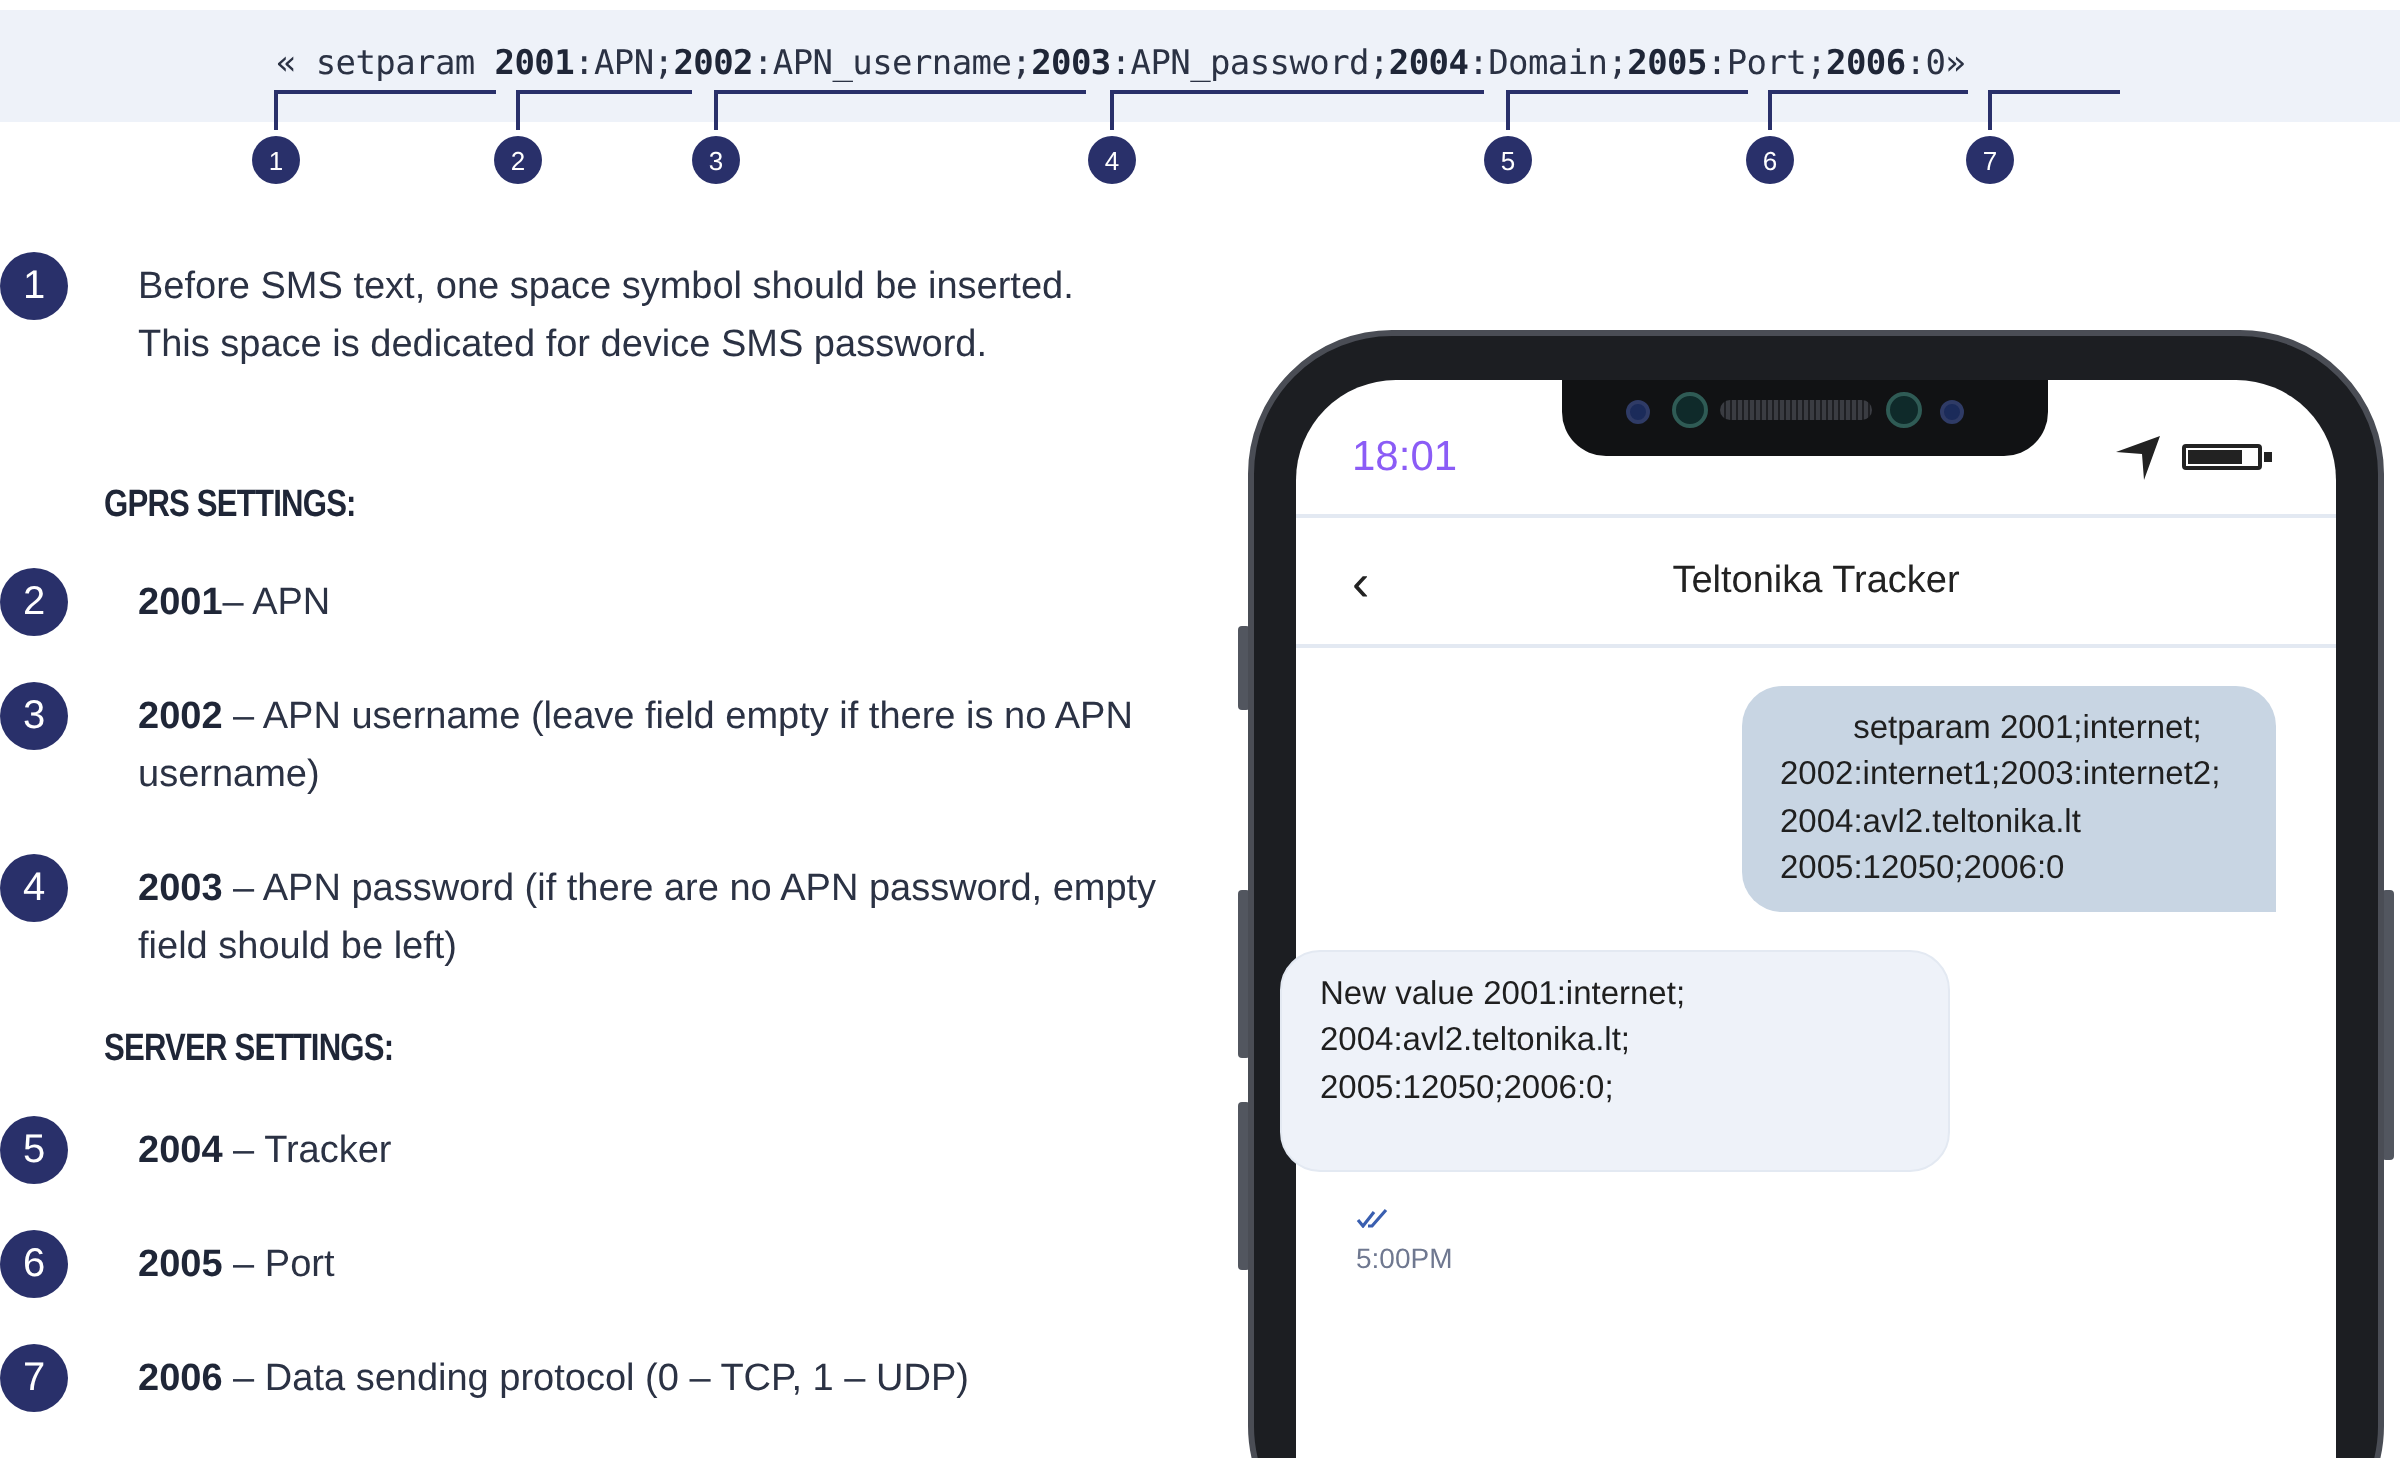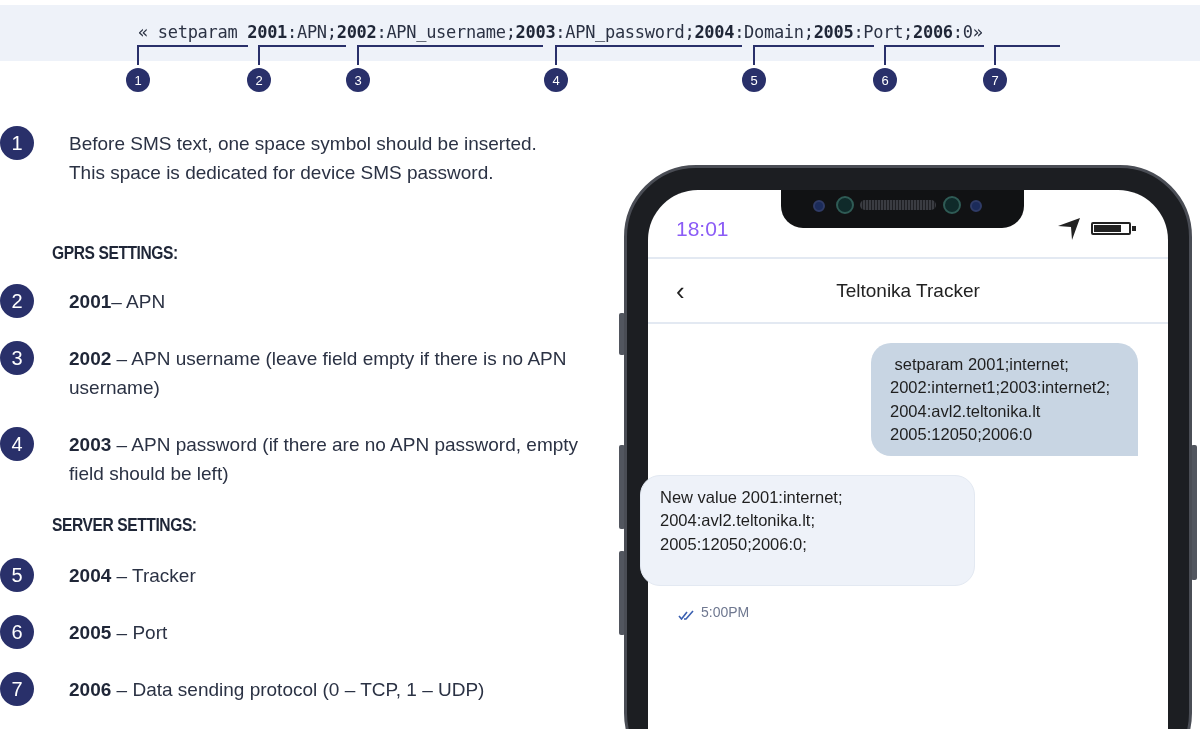--- a/index.html
+++ b/index.html
@@ -31,21 +31,21 @@
   .loc-icon { position: absolute; left: 1058px; top: 217px; }
   .battery { position: absolute; left: 1091px; top: 222px; width: 40px; height: 13px; border: 2px solid #222; border-radius: 2px; }
   .battery-fill { position: absolute; left: 1px; top: 1px; width: 27px; height: 7px; background: #222; }
   .battery-tip { position: absolute; left: 1132px; top: 226px; width: 4px; height: 5px; background: #222; }
   .hr { position: absolute; left: 648px; width: 520px; height: 2px; background: #e3e9f2; }
   .back { position: absolute; left: 676px; top: 276px; font-size: 26px; color: #222; }
   .chat-title { position: absolute; left: 648px; width: 520px; top: 280px; text-align: center; font-size: 19px; color: #222; }
   .bubble { position: absolute; font-size: 16.5px; line-height: 23.3px; color: #1f1f1f; }
   .out { left: 871px; top: 343px; width: 267px; height: 113px; background: #c8d5e3; border-radius: 20px 20px 0 20px; padding: 10px 10px 0 19px; }
   .in { left: 640px; top: 475px; width: 335px; height: 111px; background: #eef2f9; border-radius: 20px; border: 1px solid #e3e9f2; padding: 10px 10px 0 19px; }
-  .stamp { position: absolute; left: 678px; top: 604px; font-size: 14px; color: #6f7890; display: flex; align-items: flex-end; gap: 7px; }
+  .stamp { position: absolute; left: 678px; top: 604px; font-size: 14px; color: #6f7890; display: flex; align-items: flex-start; gap: 7px; flex-direction: column; }
 </style>
 </head>
 <body>
 
 <div class="banner"></div>
 <div class="cmd"><span>« setparam </span><b>2001</b><span>:APN</span><span>;</span><b>2002</b><span>:APN_username</span><span>;</span><b>2003</b><span>:APN_password</span><span>;</span><b>2004</b><span>:Domain</span><span>;</span><b>2005</b><span>:Port</span><span>;</span><b>2006</b><span>:0</span><span>»</span></div>
 
 <div class="leader" style="left:137px;top:45px;width:111px;height:20px;"></div>
 <div class="leader" style="left:258px;top:45px;width:88px;height:20px;"></div>
 <div class="leader" style="left:357px;top:45px;width:186px;height:20px;"></div>
@@ -122,21 +122,21 @@
 <div class="battery"></div>
 <div class="battery-fill" style="left:1094px;top:225px;"></div>
 <div class="battery-tip"></div>
 
 <div class="hr" style="top:257px;"></div>
 <div class="back">‹</div>
 <div class="chat-title">Teltonika Tracker</div>
 <div class="hr" style="top:322px;"></div>
 
 <div class="bubble out">
-  <div style="white-space:pre;"> setparam 2001;internet;</div>
+  <div style="white-space:pre;margin-left:32px;"> setparam 2001;internet;</div>
   <div>2002:internet1;2003:internet2;</div>
   <div>2004:avl2.teltonika.lt</div>
   <div>2005:12050;2006:0</div>
 </div>
 
 <div class="bubble in">
   <div>New value 2001:internet;</div>
   <div>2004:avl2.teltonika.lt;</div>
   <div>2005:12050;2006:0;</div>
 </div>

